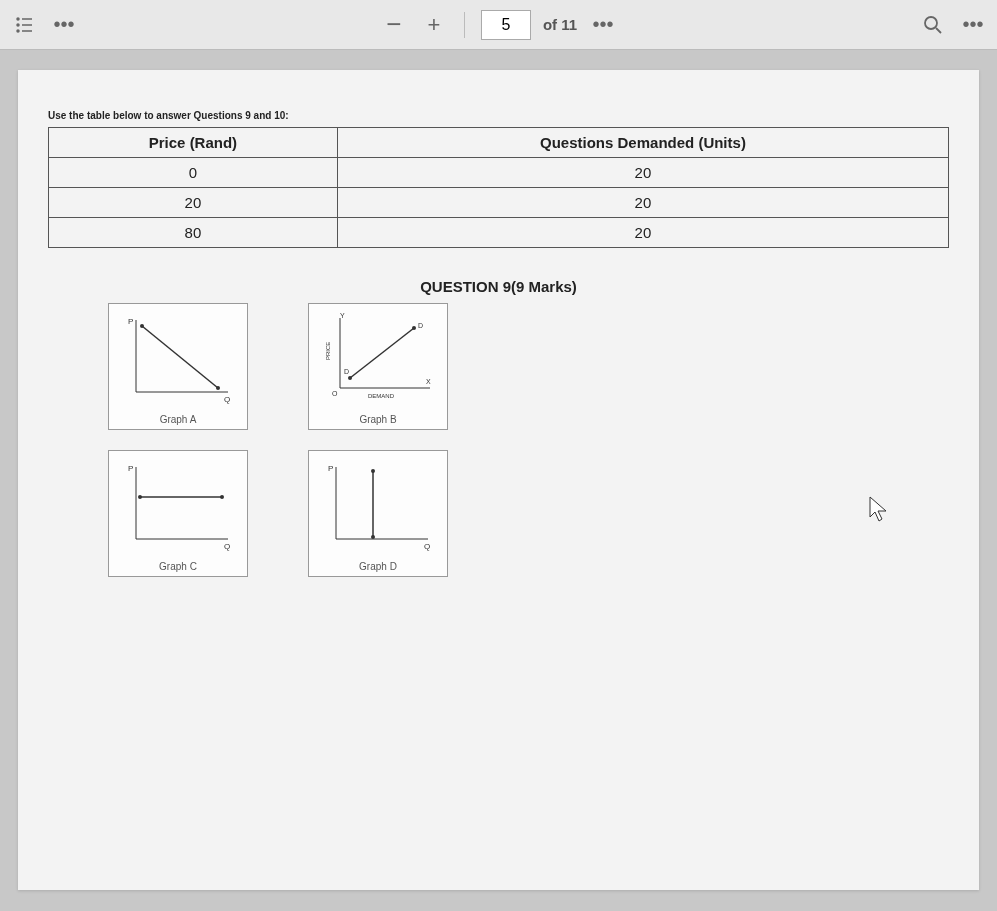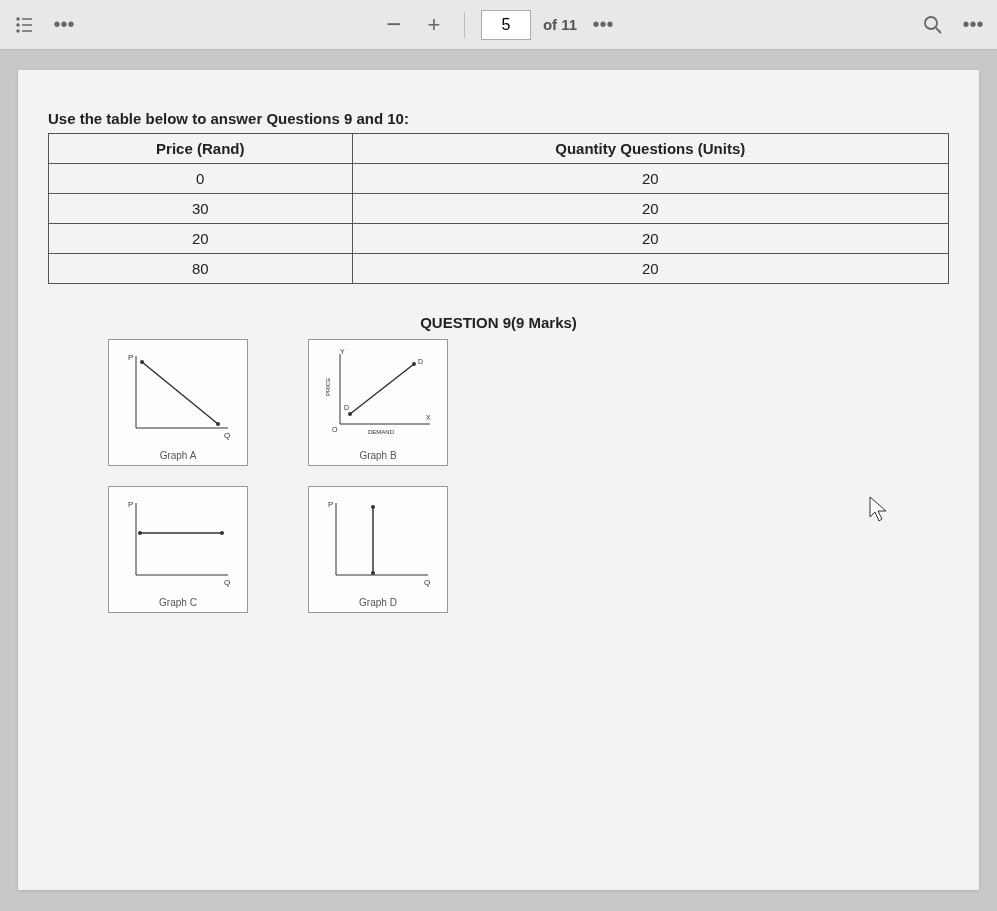--- a/index.html
+++ b/index.html
@@ -33,21 +33,21 @@
   }
   .toolbar .of-text { font-size: 15px; color: #555; font-weight: bold; }
   .toolbar .vsep { width:1px; height:26px; background:#bbb; margin:0 4px;}
   .page-wrap {
     padding: 40px 30px 30px 30px;
     background: #f3f3f3;
     margin: 20px 18px;
     min-height: 820px;
     box-shadow: 0 1px 3px rgba(0,0,0,0.15);
   }
-  .instr-title { font-weight: bold; font-size: 15px; margin-bottom: 6px; color:#222;}
+  .instr-title { font-weight: bold; font-size: 10px; margin-bottom: 6px; color:#222;}
   .instr-text { font-size: 15px; margin-bottom: 10px; color:#222;}
   table.data {
     width: 100%; border-collapse: collapse; margin-bottom: 30px;
   }
   table.data th, table.data td {
     border: 1px solid #555; padding: 6px 8px; text-align: center;
     font-size: 15px; font-weight: normal; color:#222;
   }
   table.data th { font-weight: bold; }
   .q-header { display:flex; justify-content:center; font-weight:bold; font-size:15px; margin-bottom:8px; color:#222;}
@@ -97,30 +97,26 @@
 </div>
 
 <div class="page-wrap" style="position:relative;">
 
   <div class="instr-title">Use the table below to answer Questions 9 and 10:</div>
 
   <table class="data">
     <thead>
       <tr>
         <th>Price (Rand)</th>
-        <th>Quantity Questions (Units)</th>
+        <th>Questions Demanded (Units)</th>
       </tr>
     </thead>
     <tbody>
       <tr>
           <td>0</td>
-          <td>20</td>
-        </tr>
-      <tr>
-          <td>30</td>
           <td>20</td>
         </tr>
       <tr>
           <td>20</td>
           <td>20</td>
         </tr>
       <tr>
           <td>80</td>
           <td>20</td>
         </tr>

